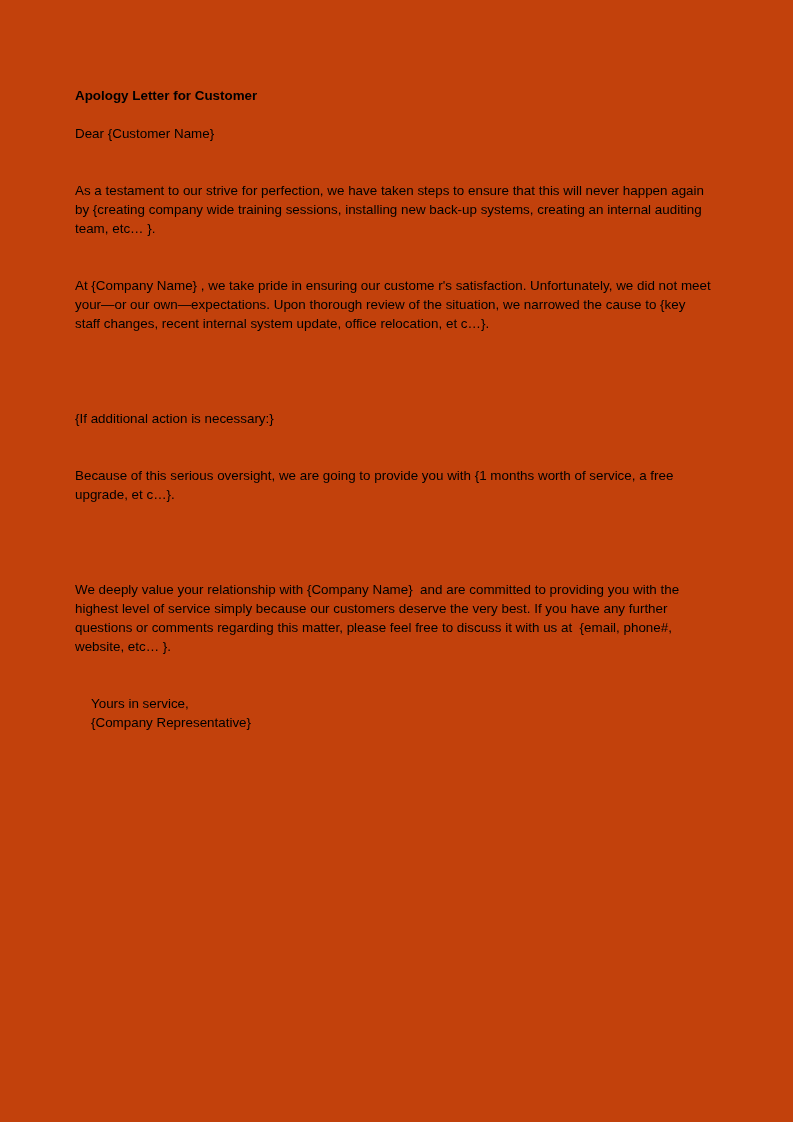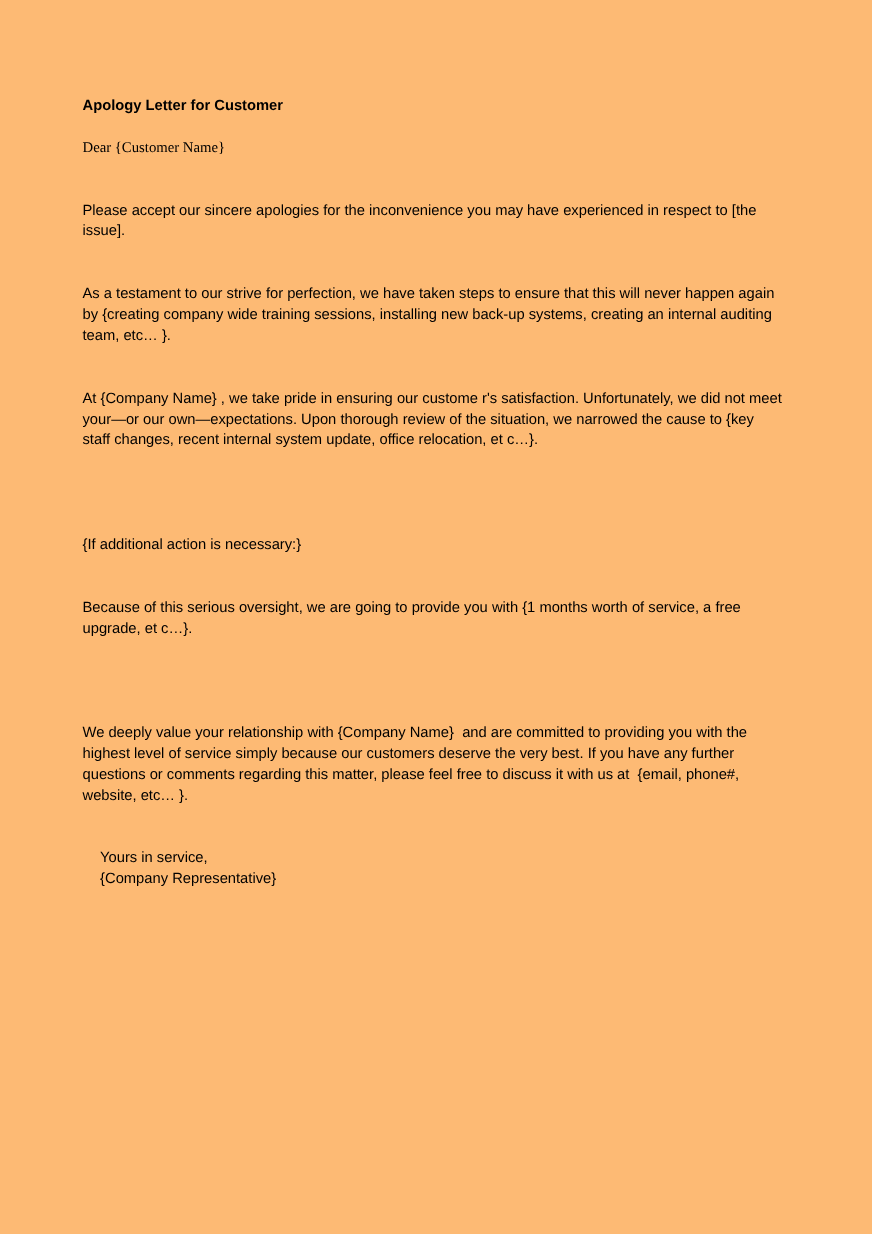--- a/index.html
+++ b/index.html
@@ -4,37 +4,36 @@
 <style>
   html, body {
     margin: 0;
     padding: 0;
     background: #ffffff;
   }
   .page {
     position: relative;
     width: 793px;
     height: 1122px;
-    background: #fdba74;
+    background: #c2410c;
     box-sizing: border-box;
     padding: 86px 47px 0 75px;
     font-family: "Liberation Sans", "DejaVu Sans", sans-serif;
     font-size: 13.4px;
     line-height: 19px;
     color: #000000;
     overflow: hidden;
   }
   .letter-title {
     font-size: 13.4px;
     font-weight: 700;
     margin: 0 0 19px 0;
   }
   .greeting {
     margin: 0 0 38px 0;
-    font-family: Liberation Serif, serif;
   }
   .para {
     margin: 0 0 38px 0;
     width: 638px;
     white-space: pre-wrap;
   }
   .para .blk {
     display: block;
   }
   .closing-block {
@@ -46,21 +45,20 @@
 </style>
 </head>
 <body>
 
 <div class="page">
 
   <h1 class="letter-title">Apology Letter for Customer</h1>
 
   <p class="greeting">Dear {Customer Name}</p>
 
-  <p class="para">Please accept our sincere apologies for the inconvenience you may have experienced in respect to [the issue].</p>
 
   <p class="para">As a testament to our strive for perfection, we have taken steps to ensure that this will never happen again by {creating company wide training sessions, installing new back-up systems, creating an internal auditing team, etc… }.</p>
 
   <p class="para">At {Company Name} , we take pride in ensuring our custome r's satisfaction. Unfortunately, we did not meet your—or our own—expectations. Upon thorough review of the situation, we narrowed the cause to {key staff changes, recent internal system update, office relocation, et c…}.</p>
 
   <p class="para">
     <span class="blk">{If additional action is necessary:}</span>
     <span class="blk">Because of this serious oversight, we are going to provide you with {1 months worth of service, a free upgrade, et c…}.</span>
   </p>
 

